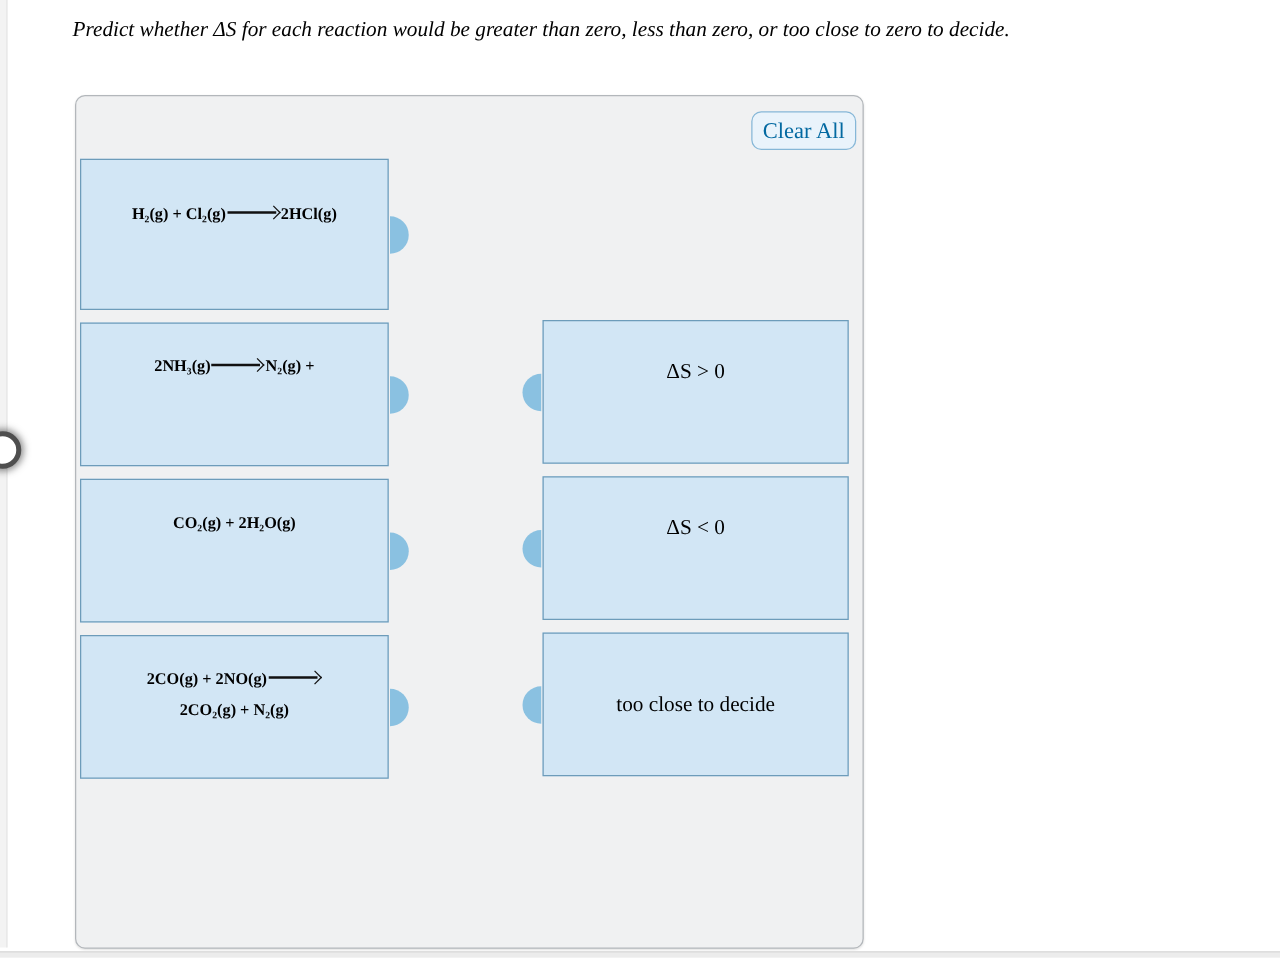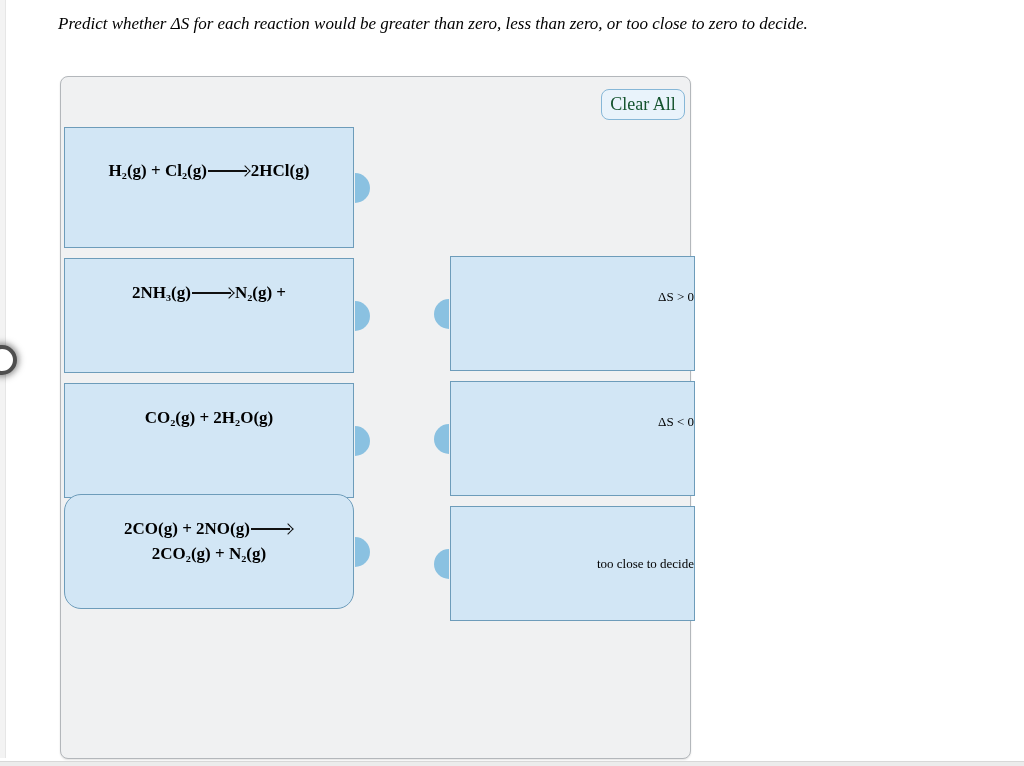--- a/index.html
+++ b/index.html
@@ -33,42 +33,42 @@
     background:var(--panel-bg,#f0f1f2);
     border:1px solid var(--panel-border,#b3b7bb);
     border-radius:8px;
     box-shadow:0 1px 2px rgba(0,0,0,.12);
   }
   .clear-all{
     position:absolute;top:12px;right:5px;width:84px;height:31px;
     background:var(--button-bg,#e9f3fb);
     border:1px solid var(--button-border,#86b7d7);
     border-radius:8px;
-    font-family:inherit;font-size:18px;color:#14532d;
+    font-family:inherit;font-size:18px;color:#0369a1;
     cursor:pointer;padding:0;
   }
   .card,.bin{
     position:absolute;box-sizing:border-box;
     background:var(--card-fill,#d2e6f5);
     border:1.5px solid var(--card-border,#6d9cba);
     text-align:center;
   }
   .card{
-    left:3px;width:290px;height:115px;
-    font-weight:bold;font-size:17px;line-height:25px;
+    left:3px;width:247px;height:115px;
+    font-weight:bold;font-size:13px;line-height:25px;
     padding:21px 8px 0 8px;cursor:grab;font-family:Liberation Serif, serif;
   }
   .card-1{top:50px;height:121px;padding-top:30px;}
   .card-2{top:181px;text-align:center;}
   .card-3{top:306px;}
-  .card-4{top:417px;border-radius:17px;}
+  .card-4{top:431px;}
   .card-5{top:556px;}
   .bin{
-    left:389px;width:245px;height:115px;
-    font-size:13px;line-height:22px;text-align:right;
+    left:373px;width:245px;height:115px;
+    font-size:17px;line-height:22px;
   }
   .bin-1{top:179px;}
   .bin-2{top:304px;}
   .bin-3{top:429px;}
   .bin-1 .bin-label,.bin-2 .bin-label{margin-top:29px;}
   .bin-3 .bin-label{margin-top:46px;}
   
   .conn{
     position:absolute;width:15px;height:30px;top:50%;margin-top:-15px;
     background:var(--connector,#8ac1e1);

